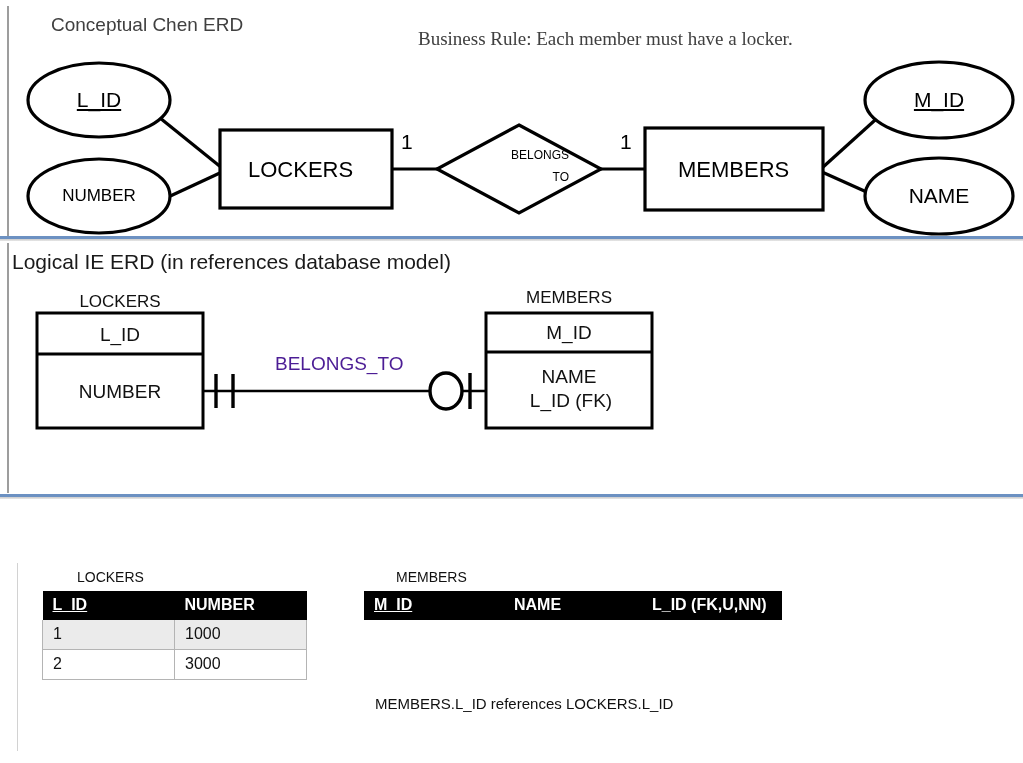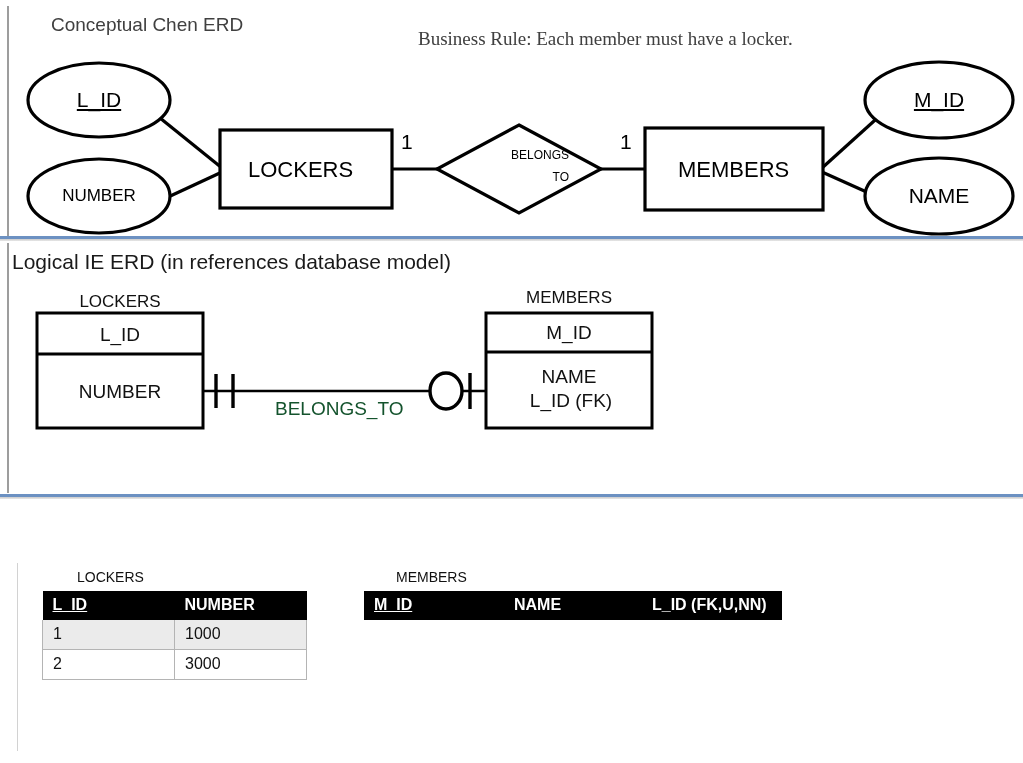--- a/index.html
+++ b/index.html
@@ -110,23 +110,22 @@
   .ie-attr {
     position: absolute;
     font-size: 19px;
     color: #111;
     white-space: nowrap;
     text-align: center;
   }
   .ie-rel-label {
     position: absolute;
     font-size: 19px;
-    color: #14532d;
-    white-space: nowrap;
-    margin-top: 45px;
+    color: #4c1d95;
+    white-space: nowrap;
   }
 
   
   .tbl-caption {
     position: absolute;
     font-size: 14px;
     color: #111;
     white-space: nowrap;
   }
   table.ptable {
@@ -300,14 +299,15 @@
           <span>M_ID</span>
         </th>
         <th>NAME</th>
         <th>L_ID (FK,U,NN)</th>
       </tr>
     </thead>
     <tbody>
     </tbody>
   </table>
 
+  <div class="fk-note" style="left:375px; top:695px;">MEMBERS.L_ID references LOCKERS.L_ID</div>
 
 </div>
 
 </body></html>

